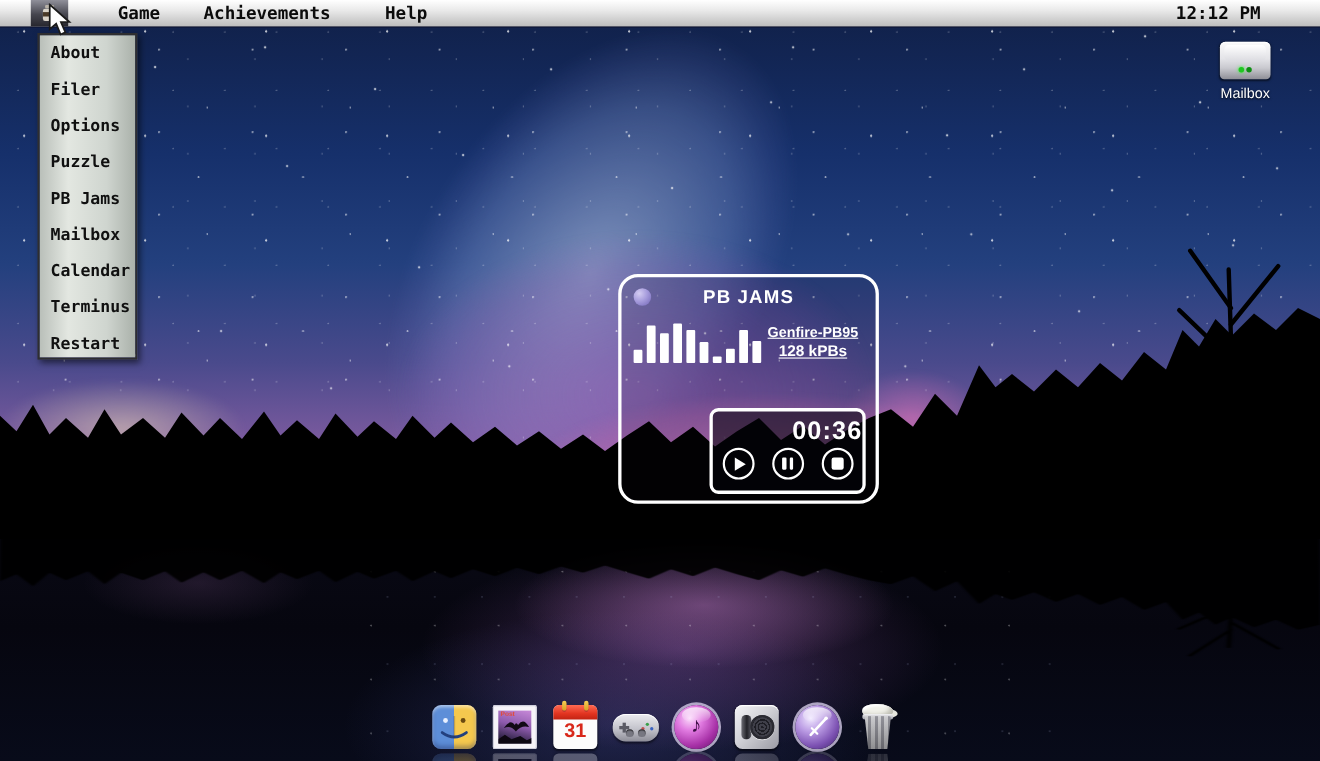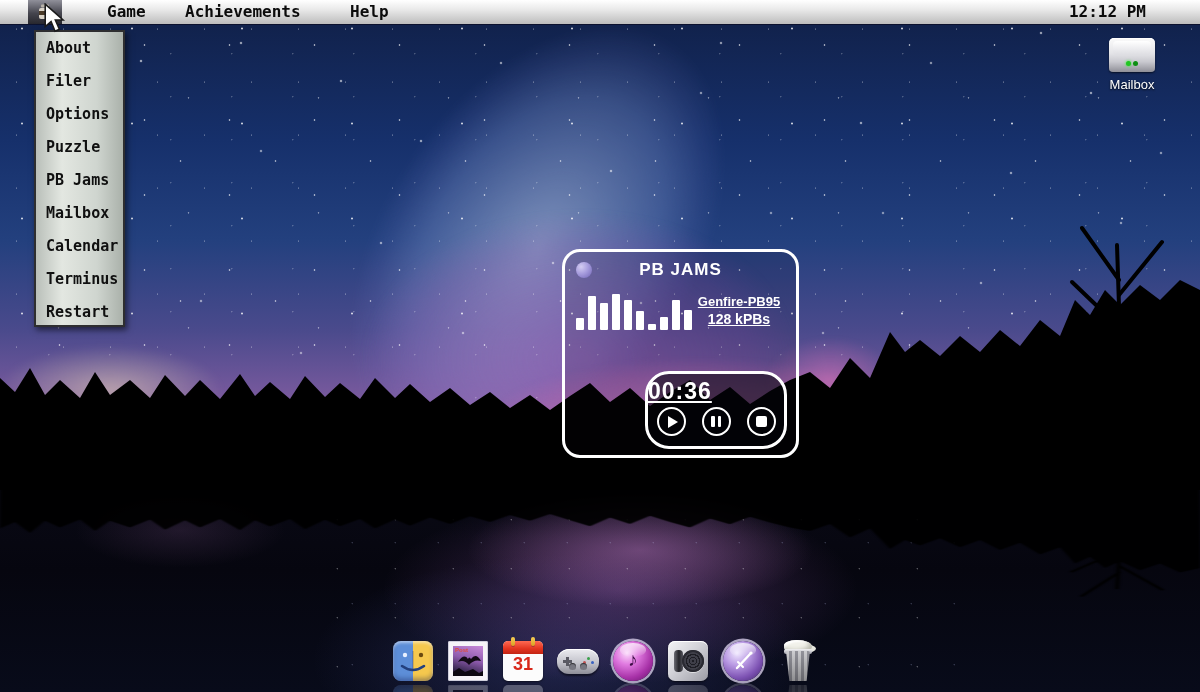--- a/index.html
+++ b/index.html
@@ -101,21 +101,21 @@
     background:radial-gradient(circle at 32% 30%,#d4cdf2 0%,#a79ddd 45%,#6f63b5 100%);}
   .player-title{position:absolute;left:0;right:0;top:8px;text-align:center;
     font-size:17px;font-weight:bold;letter-spacing:1px;}
   .eq{position:absolute;left:11px;top:36px;width:118px;height:42px;
     display:flex;align-items:flex-end;gap:4px;}
   .eq-bar{width:8px;background:#fff;border-radius:1px;}
   .track-info{position:absolute;left:122px;right:5px;top:42px;text-align:center;font-weight:bold;text-decoration:underline;}
   .track-name{font-size:13px;}
   .track-rate{font-size:14px;margin-top:2px;}
   .ctrl-panel{position:absolute;left:80px;top:119px;width:142px;height:78px;box-sizing:border-box;
-    border:3px solid #fff;border-radius:24px;background:rgba(4,4,10,.55);text-align:left;text-decoration:underline;}
+    border:3px solid #fff;border-radius:8px;background:rgba(4,4,10,.55);text-align:right;}
   .time{margin-top:4px;font-size:23px;font-weight:bold;letter-spacing:1px;}
   .ctrl-row{margin-top:2px;display:flex;justify-content:center;gap:16px;}
   .ctrl-btn{width:29px;height:29px;box-sizing:border-box;border:2.5px solid #fff;border-radius:50%;
     background:transparent;display:flex;align-items:center;justify-content:center;padding:0;}
   .gl-play{width:0;height:0;border-left:10px solid #fff;border-top:6px solid transparent;
     border-bottom:6px solid transparent;margin-left:3px;}
   .gl-pause{display:flex;gap:3px;}
   .gl-pause i{display:block;width:3.5px;height:11px;background:#fff;border-radius:1px;}
   .gl-stop{width:11px;height:11px;background:#fff;border-radius:2px;}
 

